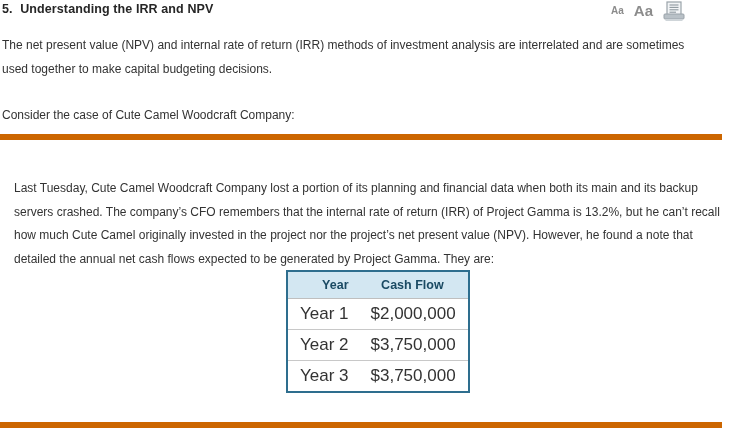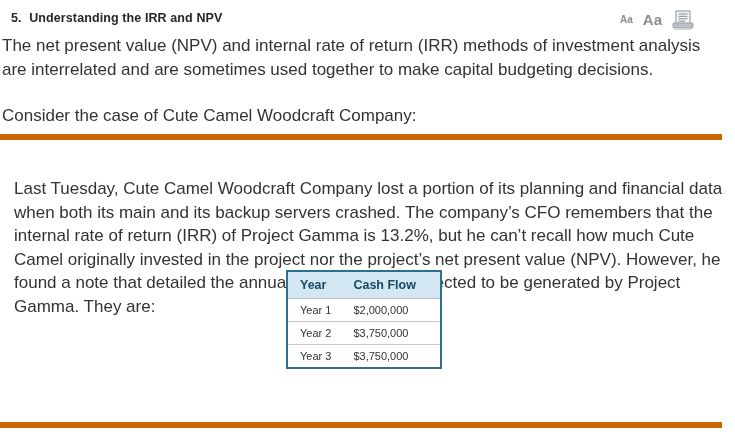--- a/index.html
+++ b/index.html
@@ -16,25 +16,24 @@
   }
   .page {
     position: relative;
     width: 735px;
     height: 442px;
   }
 
   
   .header {
     position: absolute;
-    left: 9px;
+    left: 0;
     top: 0;
     width: 691px;
     height: 30px;
-    margin-top: 9px;
   }
   .title {
     position: absolute;
     left: 2px;
     top: 2px;
     font-size: 12.5px;
     font-weight: bold;
     color: #262626;
     letter-spacing: 0.1px;
     white-space: nowrap;
@@ -76,21 +75,21 @@
 
   
   .content {
     position: absolute;
     left: 2px;
     top: 34px;
     width: 715px;
   }
   p.para {
     margin: 0;
-    font-size: 17px;
+    font-size: 12px;
     line-height: 23.5px;
     color: #333333;
   }
   .para.p1 { width: 700px; }
   .gap-1 { height: 23px; }
   .para.p2 { }
 
   
   .rule {
     position: absolute;
@@ -122,28 +121,28 @@
     border-collapse: collapse;
     border: 2px solid #2e6e8e;
     background: #ffffff;
   }
   table.cf th {
     background: #d3e7f2;
     color: #1a4a63;
     font-size: 12.5px;
     font-weight: bold;
     padding: 6px 9px 6px 9px;
-    text-align: left;
+    text-align: right;
     border: none;
     white-space: nowrap;
   }
   table.cf th.th-year { padding-left: 12px; padding-right: 12px; }
   table.cf th.th-cf { padding-left: 10px; padding-right: 24px; }
   table.cf td {
-    font-size: 11px;
+    font-size: 17px;
     color: #333333;
     padding: 5px 9px 5px 9px;
     border-top: 1px solid #c8c8c8;
     white-space: nowrap;
   }
   table.cf td.c-year {
     text-align: left;
     padding-left: 12px;
     padding-right: 12px;
   }

